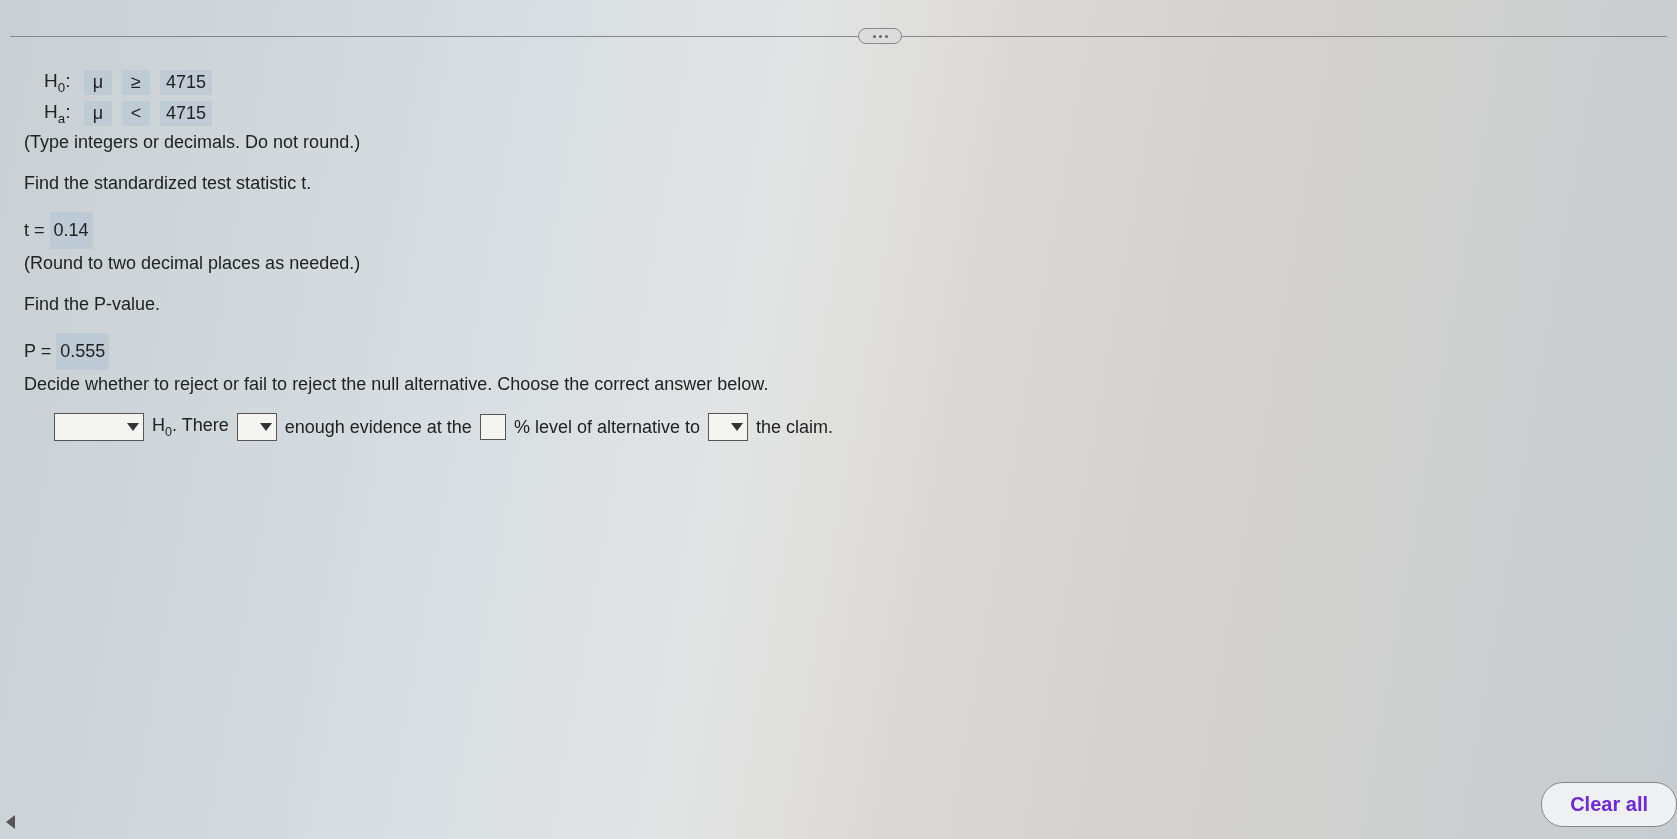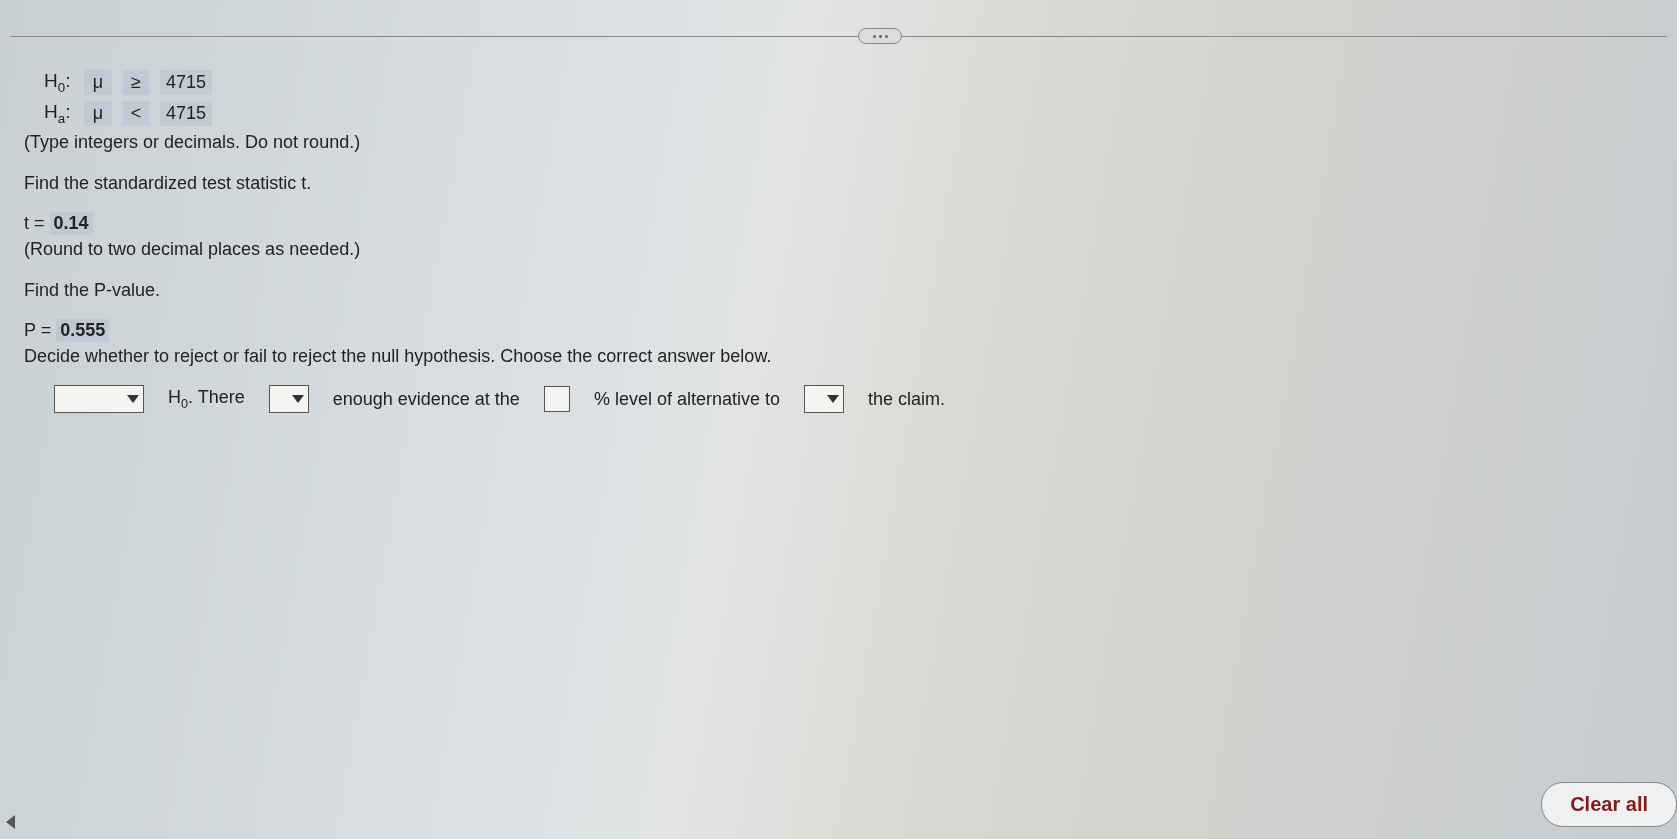--- a/index.html
+++ b/index.html
@@ -72,26 +72,26 @@
     margin-top: 4px;
   }
   .section-label {
     font-size: 18px;
     margin-bottom: 18px;
   }
   .val-line {
     font-size: 18px;
     margin-bottom: 4px;
   }
-  .val-line .chip-input { background: rgba(180,195,210,0.6); padding: 1px 4px; font-weight: bold;}
+  .val-line .chip-input { background: rgba(180,195,210,0.6); padding: 8px 4px;}
   .decide-row {
     display: flex;
     align-items: center;
     flex-wrap: wrap;
-    gap: 24px;
+    gap: 8px;
     margin-top: 18px;
     margin-left: 30px;
     font-size: 18px;
   }
   .dropdown {
     display: inline-flex;
     align-items: center;
     justify-content: flex-end;
     border: 1.5px solid #555;
     background: #f4f4f0;
@@ -127,21 +127,21 @@
   .btn {
     border: 1.5px solid #888;
     border-radius: 22px;
     padding: 10px 28px;
     font-size: 20px;
     font-weight: bold;
     cursor: pointer;
     background: #eceef0;
     color: #333;
   }
-  .btn.clear { background: #eef0f2; color: #7f1d1d; }
+  .btn.clear { background: #eef0f2; color: #6d28d9; }
   .btn.check {
     background: linear-gradient(180deg, #5a7a9a 0%, #3a5a7a 100%);
     color: #c0d0e0;
     border-color: #2a4a6a;
     border-radius: 22px 0 0 22px;
     padding-right: 18px;
   }
   .left-scroll-arrow {
     position: absolute;
     bottom: 10px;
@@ -189,21 +189,21 @@
   </div>
   <div class="hint">(Round to two decimal places as needed.)</div>
 
   <div class="section-label">Find the P-value.</div>
 
   <div class="val-line">
     <span>P =</span>
     <span class="chip-input">0.555</span>
   </div>
 
-  <div class="section-label">Decide whether to reject or fail to reject the null hypothesis. Choose the correct answer below.</div>
+  <div class="section-label">Decide whether to reject or fail to reject the null alternative. Choose the correct answer below.</div>
 
   <div class="decide-row">
     <span class="dropdown">
         <span class="dd-arrow"></span>
       </span>
     <span><span>H</span><span class="sub">0</span><span>. There</span></span>
     <span class="dropdown small">
         <span class="dd-arrow"></span>
       </span>
     <span>enough evidence at the</span>

